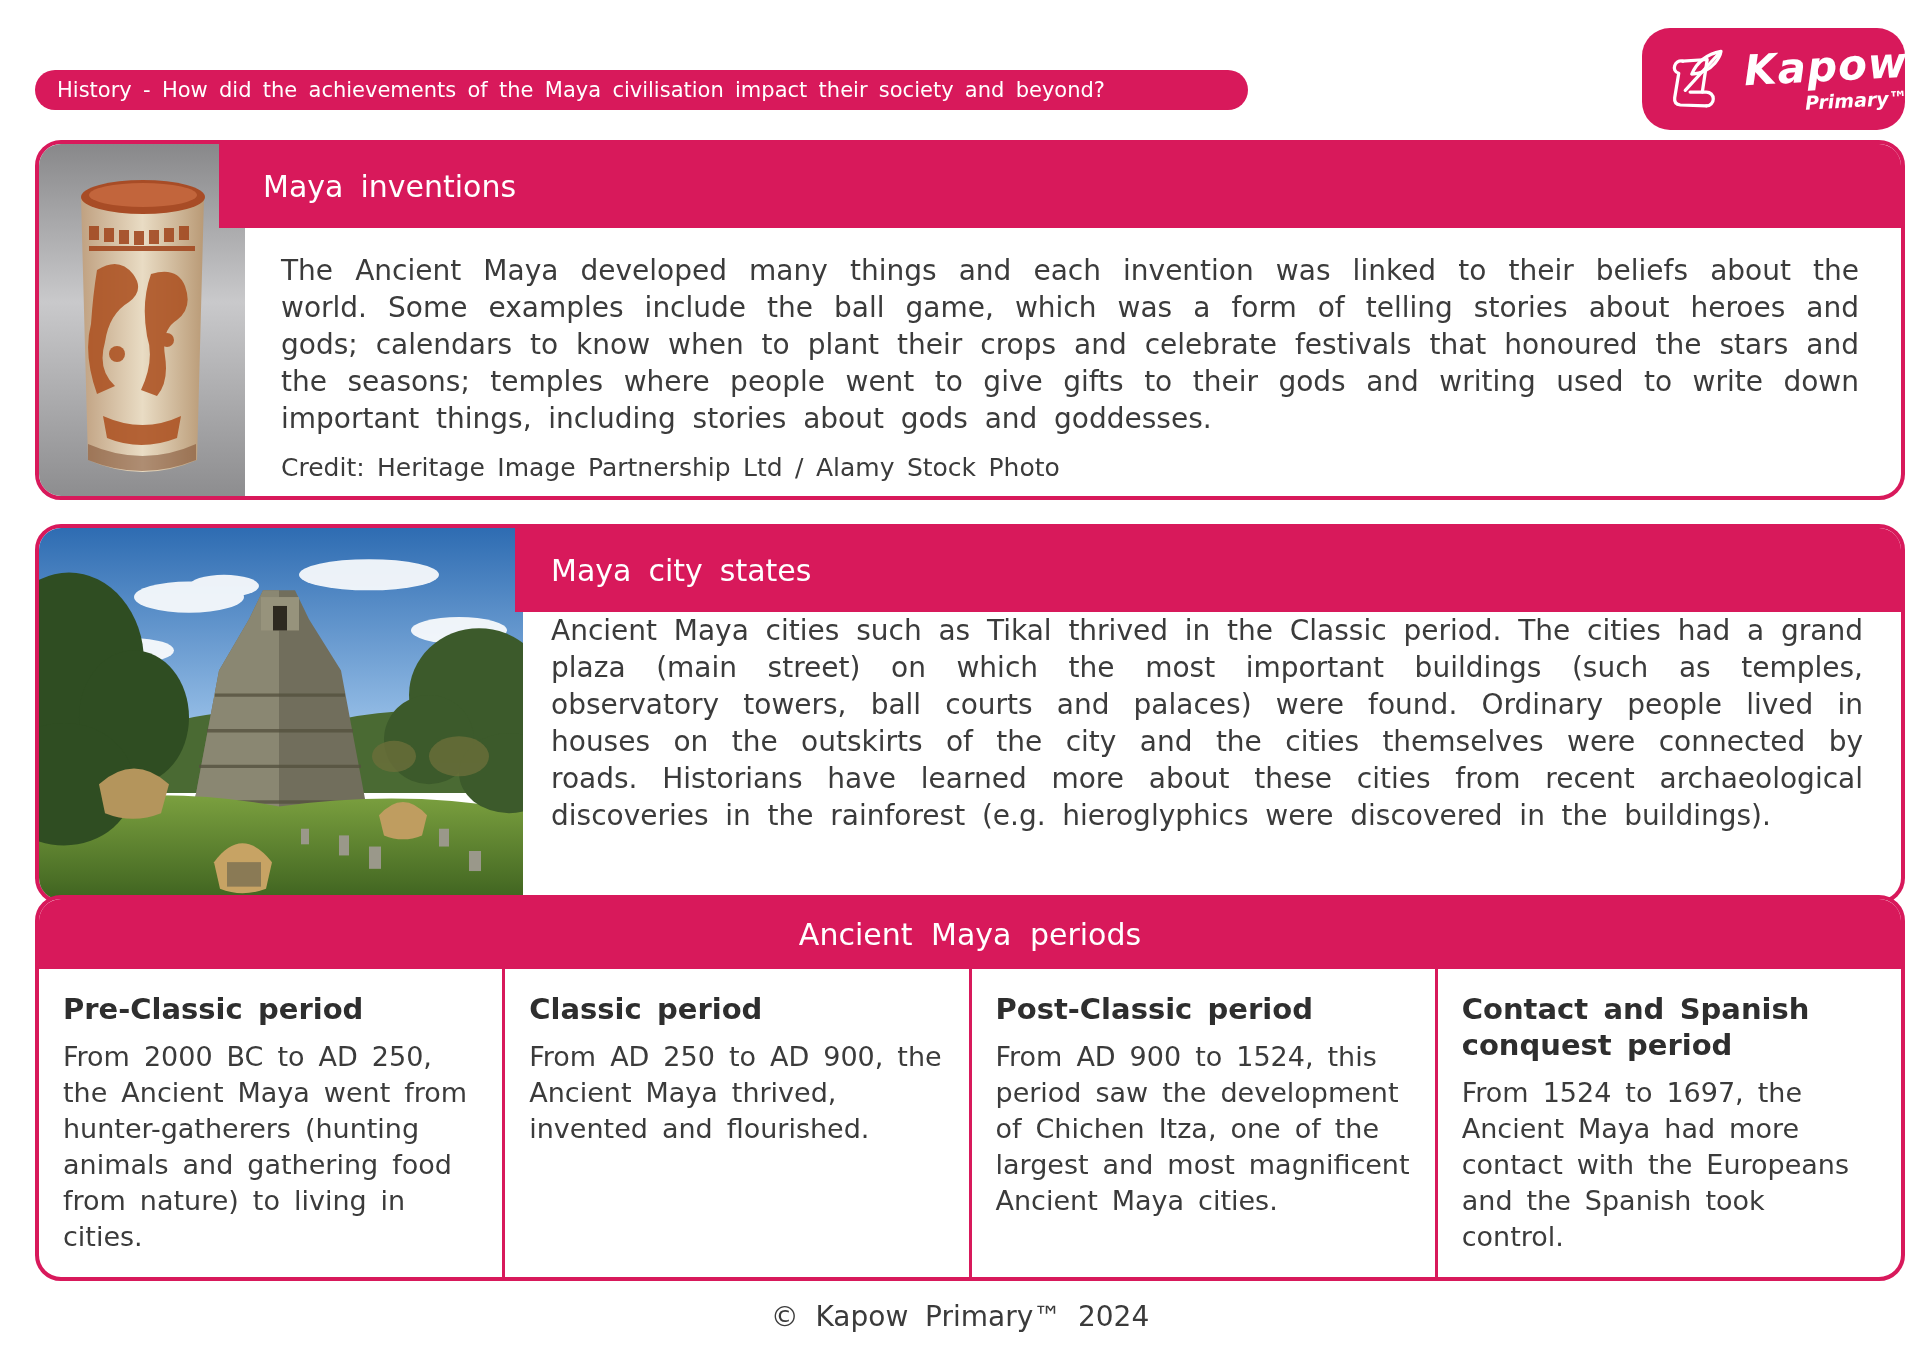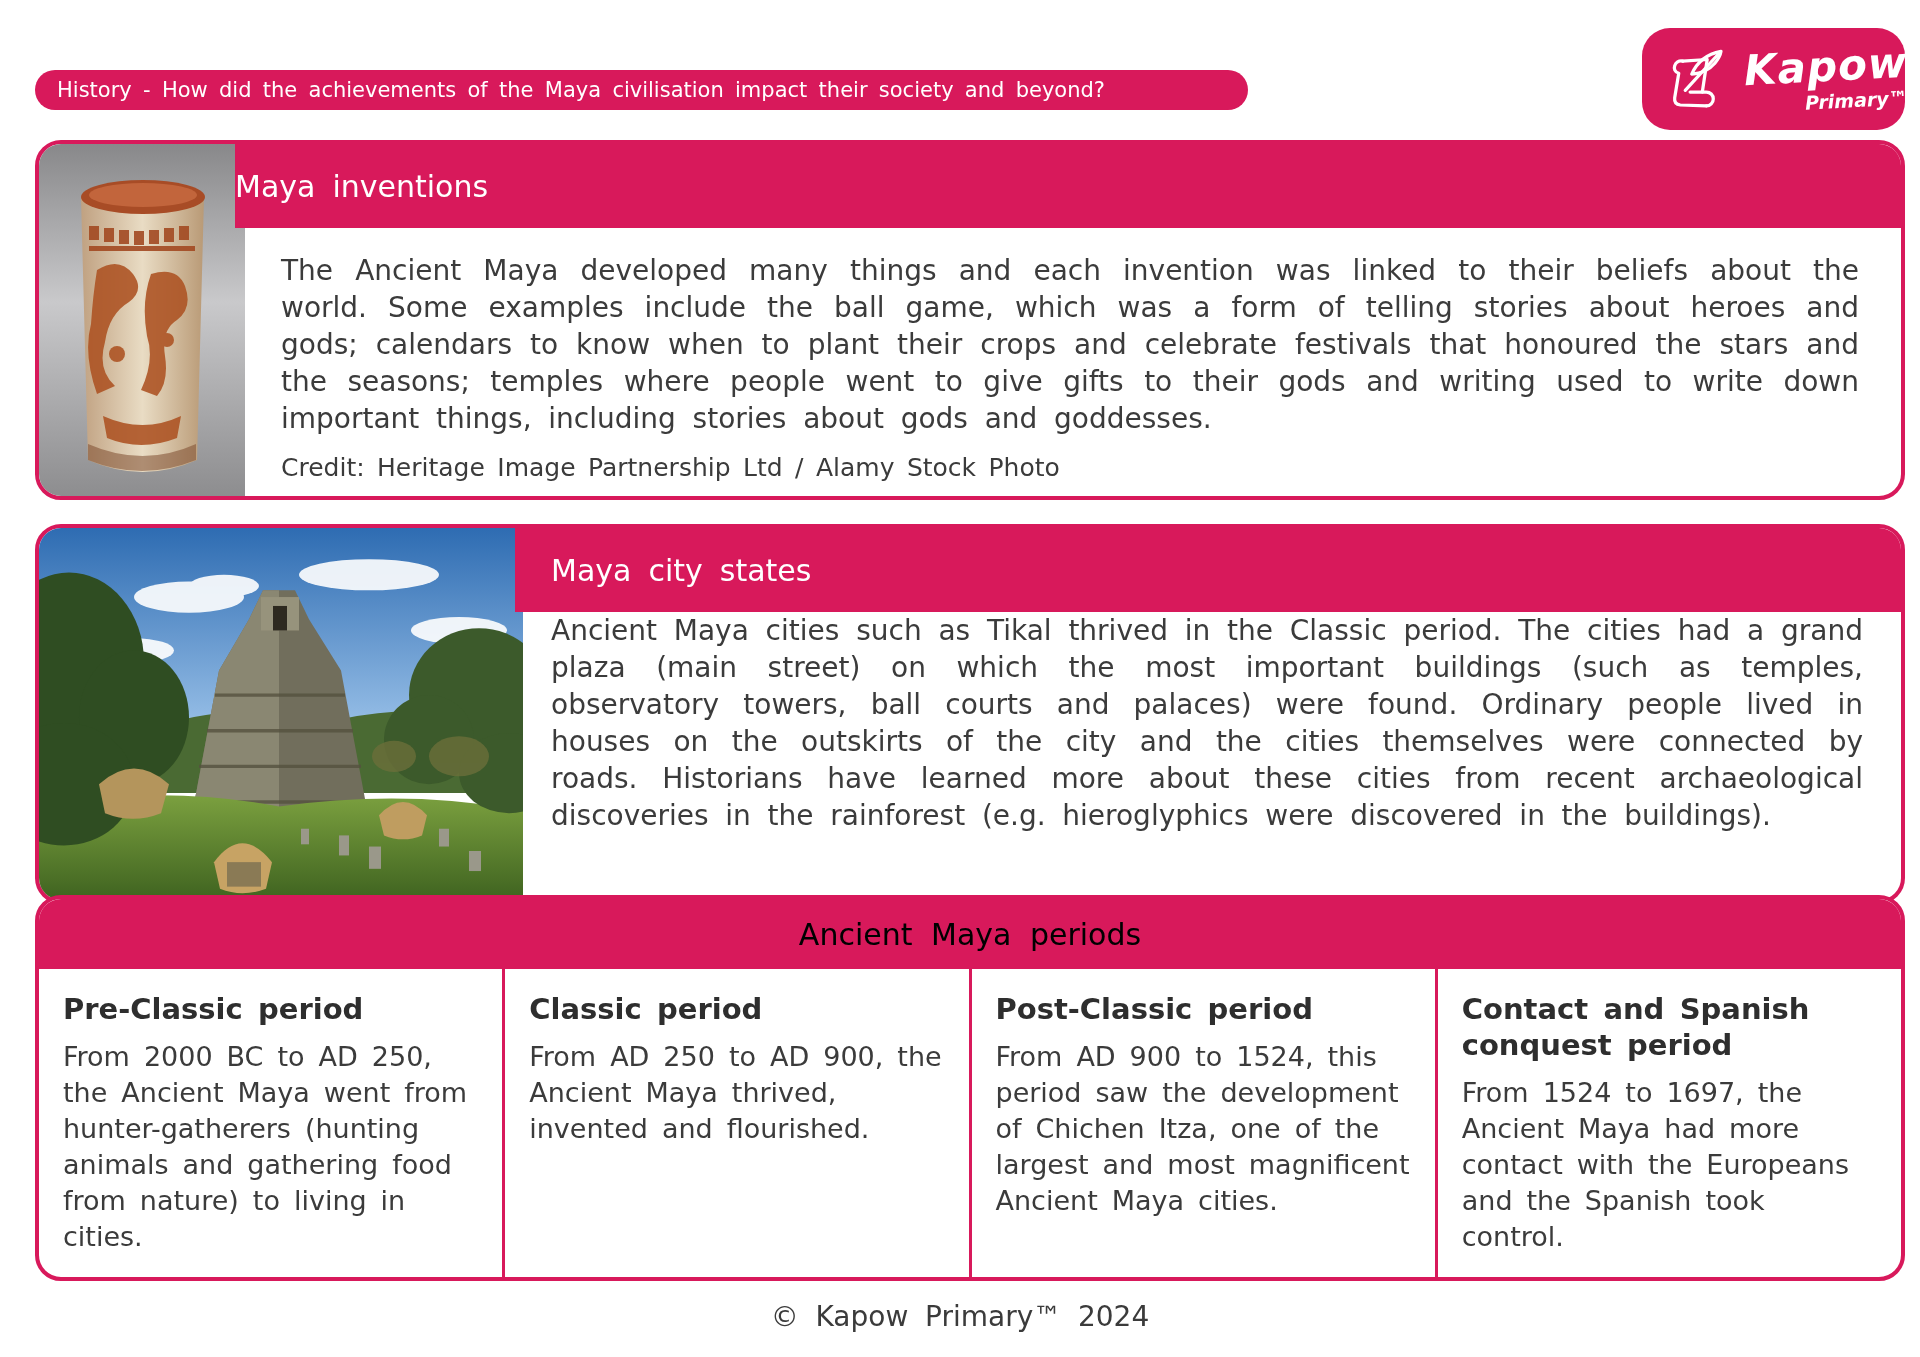--- a/index.html
+++ b/index.html
@@ -37,37 +37,37 @@
   .card-titlebar{
     position:absolute; top:0; right:0; height:84px; background:var(--accent);
     display:flex; align-items:center; color:#fff; font-size:30px; word-spacing:.25em;
   }
   .card-body{ position:absolute; right:0; bottom:0; color:var(--text); }
   .card-body p.bodytext{ font-size:28px; line-height:37px; text-align:justify; word-spacing:.28em; }
   .credit{ font-size:25px; margin-top:16px; word-spacing:.18em; }
 
   #card-inventions{ top:140px; height:360px; }
   #card-inventions .card-img{ width:206px; }
-  #card-inventions .card-titlebar{ left:196px; }
+  #card-inventions .card-titlebar{ left:180px; padding-left:44px; }
   #card-inventions .card-body{ left:198px; top:84px; padding:24px 42px 0 44px; }
 
   #card-citystates{ top:524px; height:380px; }
   #card-citystates .card-img{ width:484px; }
   #card-citystates .card-titlebar{ left:476px; padding-left:36px; }
   #card-citystates .card-body{ left:476px; top:68px; padding:16px 38px 0 36px; }
 
   
   .periods{
     position:absolute; left:35px; top:895px; width:1870px; height:386px;
     background:#fff; border:4px solid var(--accent); border-radius:26px; overflow:hidden;
   }
   .periods-header{
     position:absolute; left:0; right:0; top:0; height:70px; background:var(--accent);
     display:flex; align-items:center; justify-content:center;
-    color:#000000; font-size:30px; word-spacing:.3em;
+    color:#ffffff; font-size:30px; word-spacing:.3em;
   }
   .periods-cols{ position:absolute; left:0; right:0; top:70px; bottom:0; display:flex; }
   .period-col{ flex:1 1 0; border-left:3px solid var(--accent); padding:22px 24px 0 24px; color:var(--text); }
   .period-col:first-child{ border-left:none;border-radius:23px; }
   .period-col h3{ font-size:29px; font-weight:bold; line-height:36px; margin-bottom:12px; word-spacing:.18em; color:#2e2e2e; }
   .period-col p{ font-size:27px; line-height:36px; word-spacing:.2em; }
 
   
   .footer{
     position:absolute; left:0; right:0; top:1300px; text-align:center;

